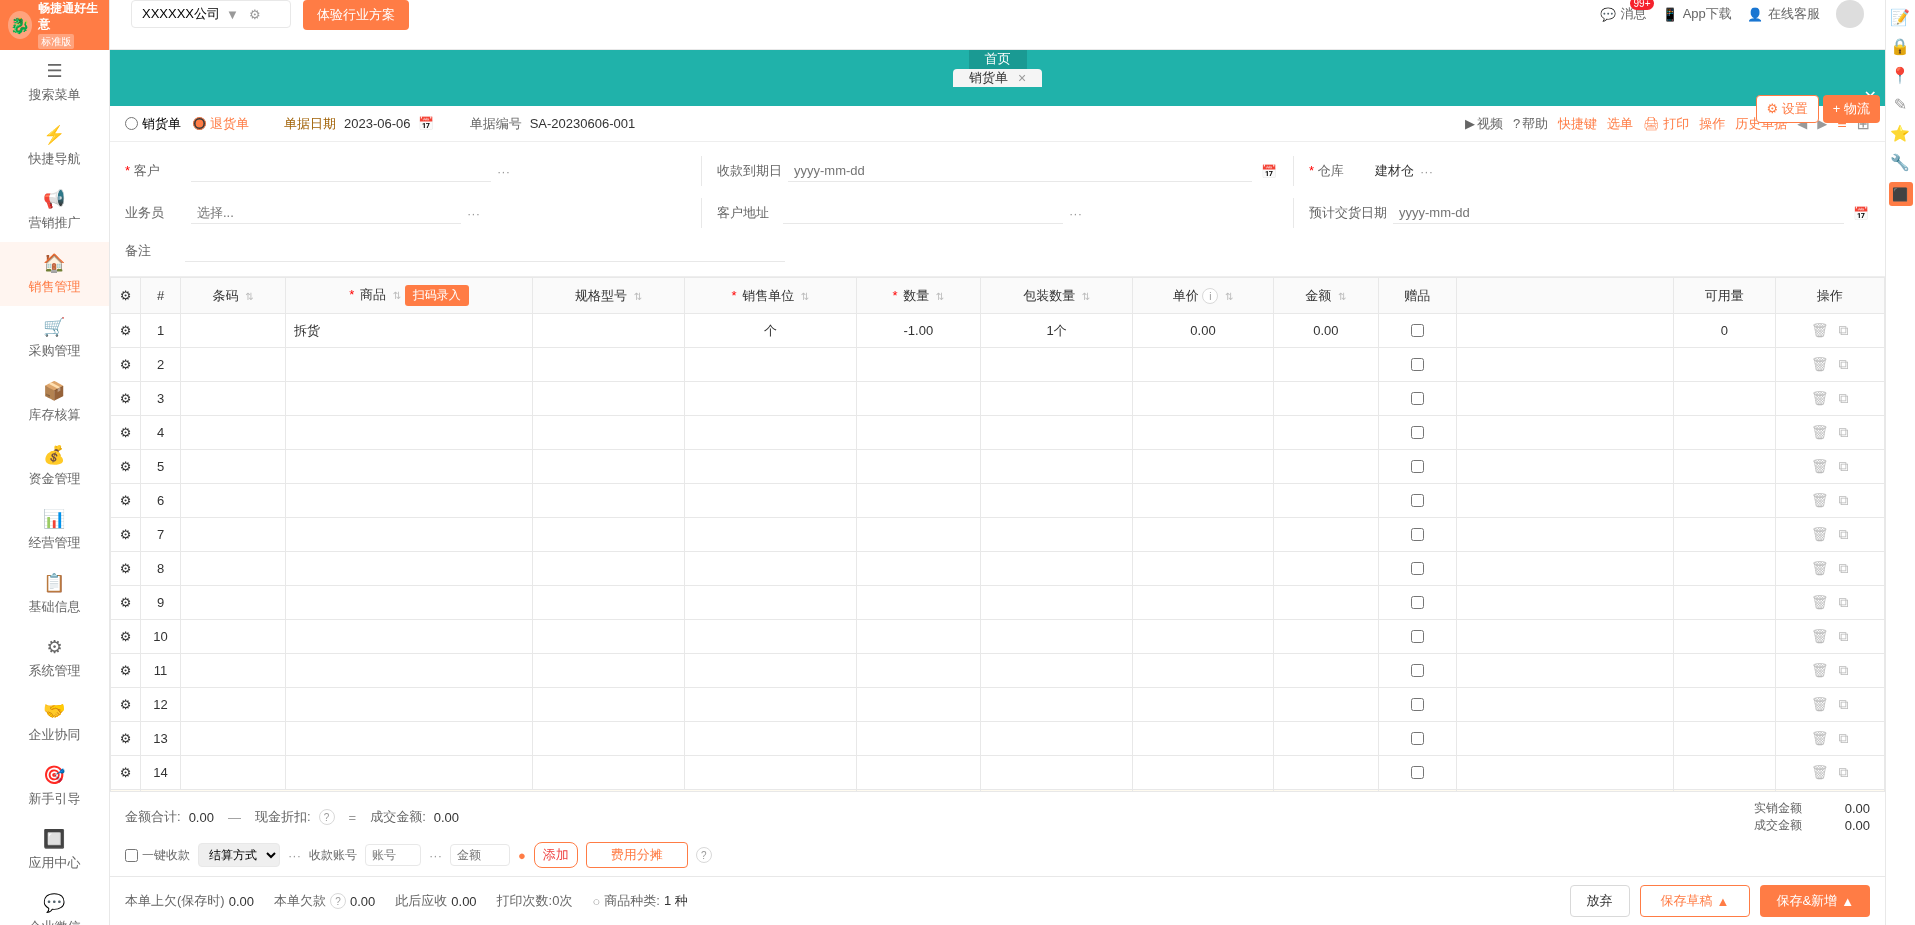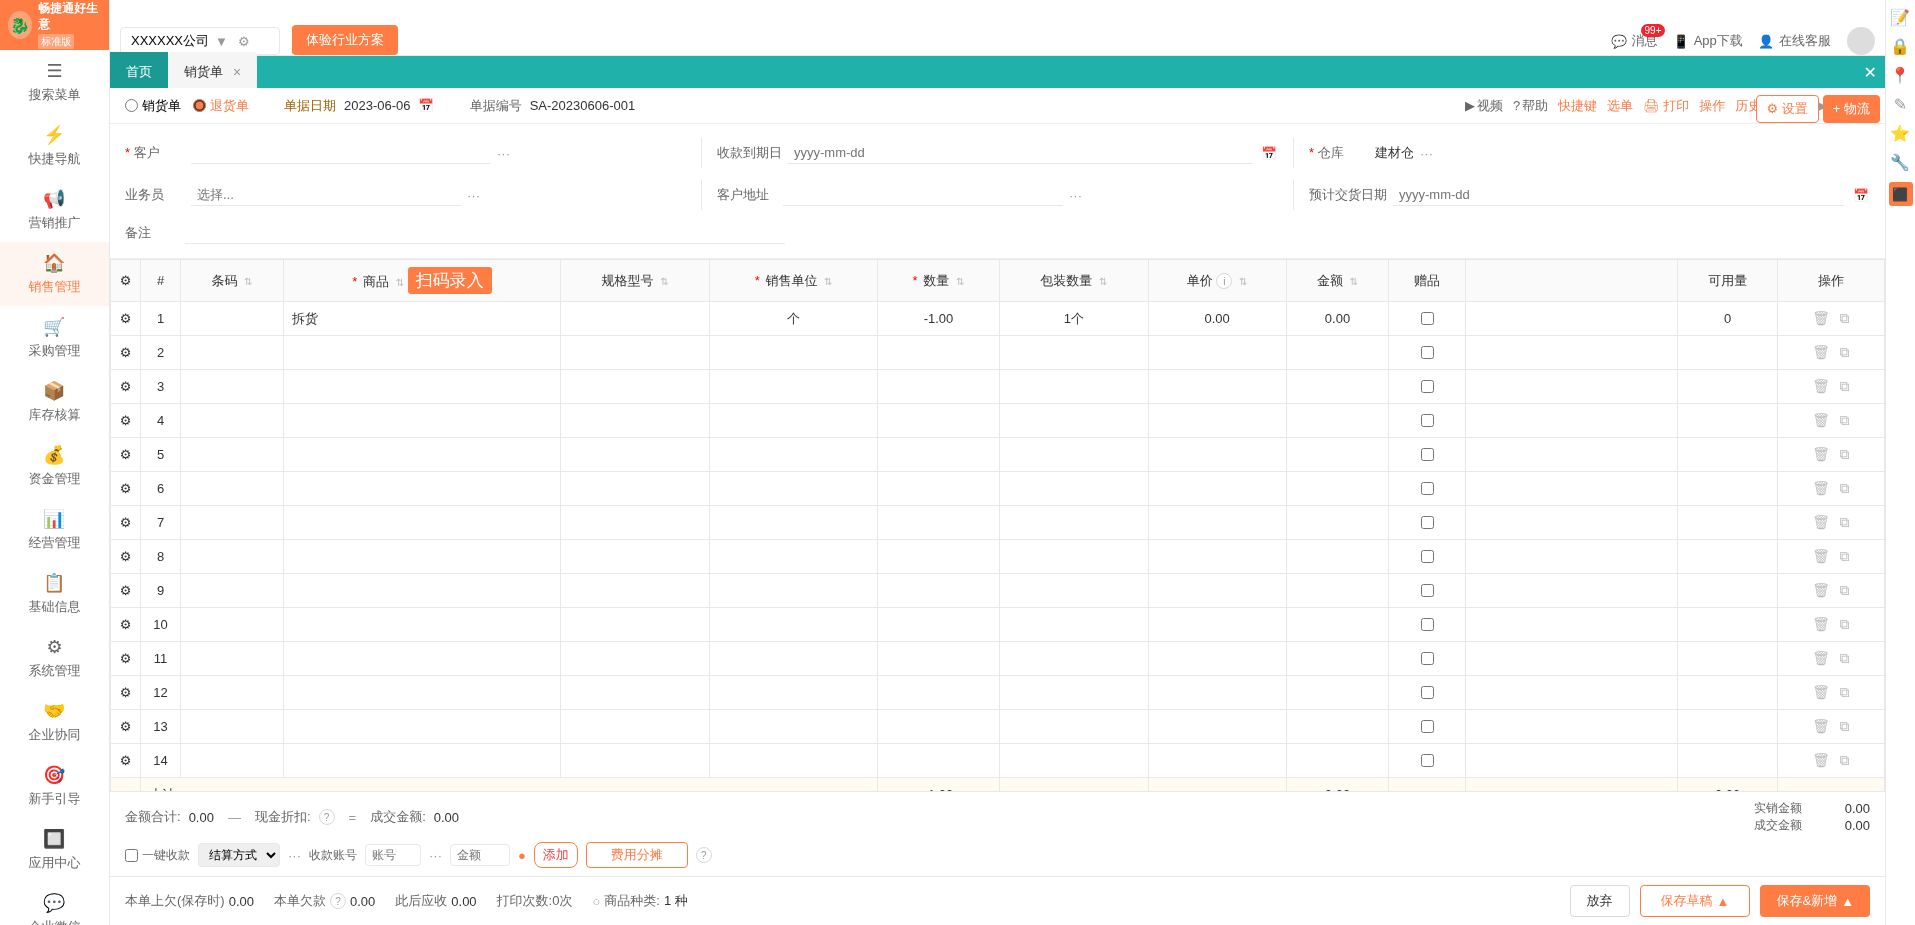--- a/index.html
+++ b/index.html
@@ -10,30 +10,30 @@
     .sidebar-logo { background: #ff7c45; padding: 10px 8px; display: flex; align-items: center; gap: 6px; color: #fff; font-size: 12px; min-height: 50px; }
     .sidebar-logo-text { font-size: 11px; line-height: 1.3; }
     .sidebar-item { display: flex; flex-direction: column; align-items: center; padding: 10px 5px; cursor: pointer; color: #666; gap: 4px; font-size: 11px; }
     .sidebar-item.active { background: #fff5f0; color: #ff7c45; }
     .sidebar-item .icon { font-size: 18px; }
 
     
     .main { flex: 1; display: flex; flex-direction: column; height: 925px; overflow: hidden; }
 
     
-    .topbar { height: 56px; background: #fff; display: flex; align-items: flex-end; padding: 0 10px; border-bottom: 1px solid #e8e8e8; gap: 12px; flex-shrink: 0; }
+    .topbar { height: 50px; background: #fff; display: flex; align-items: flex-start; padding: 0 21px; border-bottom: 1px solid #e8e8e8; gap: 12px; flex-shrink: 0; }
     .topbar-company { display: flex; align-items: center; gap: 6px; border: 1px solid #e8e8e8; border-radius: 4px; padding: 4px 10px; cursor: pointer; min-width: 160px; }
     .topbar-trial-btn { background: #ff7c45; color: #fff; border: none; border-radius: 4px; padding: 6px 14px; cursor: pointer; }
     .topbar-right { margin-left: auto; display: flex; align-items: center; gap: 16px; }
     .topbar-right-item { display: flex; align-items: center; gap: 4px; cursor: pointer; color: #666; position: relative; }
     .badge { background: #f5222d; color: #fff; font-size: 10px; border-radius: 10px; padding: 1px 4px; position: absolute; top: -8px; right: -8px; }
     .avatar { width: 28px; height: 28px; border-radius: 50%; background: #ddd; }
 
     
-    .tabbar { height: 32px; background: #20b2aa; display: flex; align-items: center; flex-shrink: 0; }
+    .tabbar { height: 56px; background: #20b2aa; display: flex; align-items: center; flex-shrink: 0; flex-direction: column; }
     .tab { padding: 0 16px; height: 40px; display: flex; align-items: center; cursor: pointer; color: rgba(255,255,255,0.8); gap: 6px; }
     .tab.active { background: #f5f5f5; color: #333; border-radius: 4px 4px 0 0; }
     .tab-home { background: #1a9a93; color: #fff; }
     .tab-close { margin-left: 4px; font-size: 14px; color: #999; cursor: pointer; }
     .tabbar-close { margin-left: auto; margin-right: 8px; color: #fff; cursor: pointer; font-size: 16px; }
 
     
     .content { flex: 1; background: #f5f5f5; display: flex; flex-direction: column; overflow: hidden; }
 
     
@@ -55,21 +55,21 @@
     .field-input.placeholder-text { color: #bbb; }
     .field-dots { color: #999; cursor: pointer; }
     .field-calendar { color: #999; cursor: pointer; margin-left: 4px; }
     .form-divider { width: 1px; background: #e8e8e8; height: 30px; margin: 0 15px; }
 
     
     .table-wrapper { flex: 1; overflow: auto; }
     .data-table { width: 100%; border-collapse: collapse; background: #fff; }
     .data-table th { background: #fafafa; border: 1px solid #e8e8e8; padding: 7px 8px; text-align: center; white-space: nowrap; color: #333; font-weight: normal; position: sticky; top: 0; z-index: 1; }
     .data-table td { border: 1px solid #e8e8e8; padding: 5px 8px; text-align: center; color: #333; height: 34px; }
-    .scan-btn { background: #ff7c45; color: #fff; border: none; border-radius: 3px; padding: 2px 8px; font-size: 17px; cursor: pointer; }
+    .scan-btn { background: #ff7c45; color: #fff; border: none; border-radius: 3px; padding: 2px 8px; font-size: 12px; cursor: pointer; }
     .required-mark { color: red; margin-right: 2px; }
     .sort-icon { color: #bbb; font-size: 10px; margin-left: 3px; }
     .red-text { color: #f5222d; }
     .subtotal-row td { background: #fffbf0; font-weight: 500; }
     .action-icon { color: #bbb; cursor: pointer; margin: 0 3px; font-size: 14px; }
 
     
     .footer-bar { background: #fff; border-top: 1px solid #e8e8e8; padding: 8px 15px; flex-shrink: 0; }
     .footer-totals { display: flex; align-items: center; gap: 8px; margin-bottom: 8px; }
     .footer-payment { display: flex; align-items: center; gap: 8px; }

